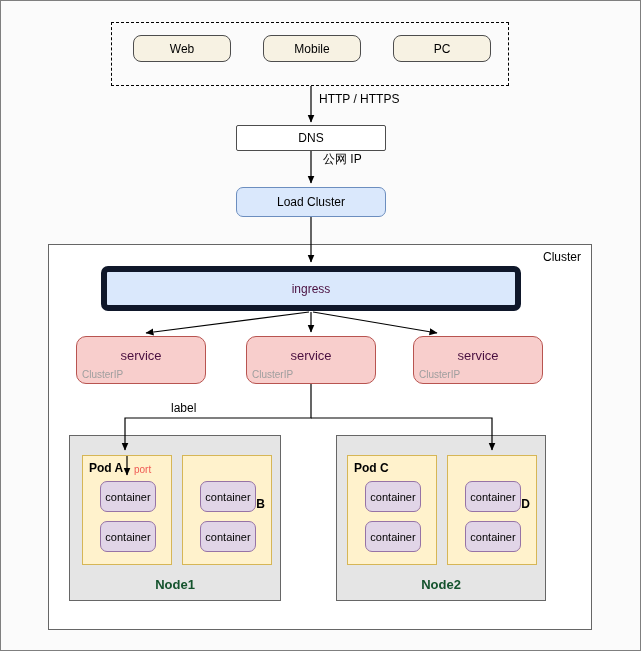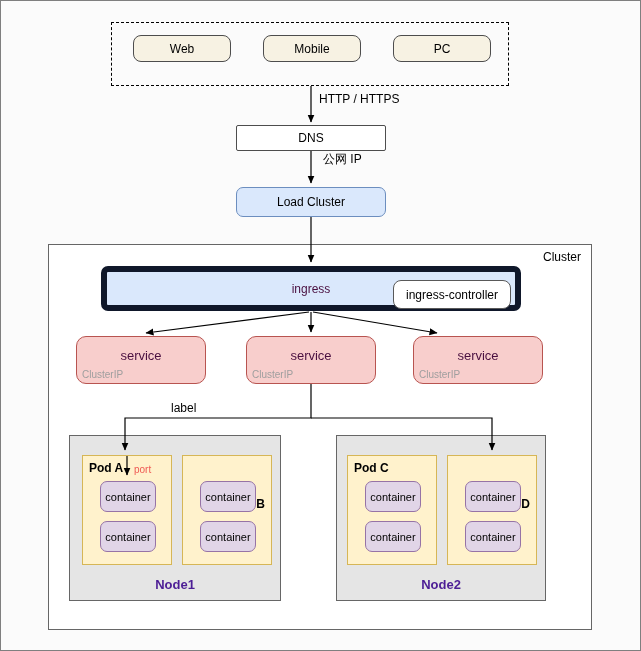--- a/index.html
+++ b/index.html
@@ -18,21 +18,21 @@
   .cluster{left:47px;top:243px;width:544px;height:386px;background:#ffffff;border:1px solid #666;display:block;}
   .cluster-label{position:absolute;right:10px;top:5px;font-size:12px;}
   .ingress{left:100px;top:265px;width:420px;height:45px;background:#dae8fc;border:6px solid #0f172a;border-radius:7px;color:#4a1040;}
   .ingress-ctrl{left:392px;top:279px;width:118px;height:29px;background:#ffffff;border:1px solid #595959;border-radius:8px;color:#000;}
   .service{top:335px;width:130px;height:48px;background:#f8cecc;border:1px solid #b85450;border-radius:10px;color:#4a1040;display:block;}
   .s1{left:75px;} .s2{left:245px;} .s3{left:412px;}
   .service .svc-label{margin-top:11px;font-size:13px;}
   .service .svc-sub{position:absolute;left:5px;bottom:3px;font-size:10px;color:#9e9e9e;text-align:left;}
   .node{top:434px;width:212px;height:166px;background:#e5e5e5;border:1px solid #666;display:block;}
   .n1{left:68px;} .n2{left:335px;width:210px;}
-  .node-label{position:absolute;left:0;right:0;bottom:8px;text-align:center;font-weight:bold;font-size:13px;color:#4c1d95;}
+  .node-label{position:absolute;left:0;right:0;bottom:8px;text-align:center;font-weight:bold;font-size:13px;color:#14532d;}
   .pod{position:absolute;top:19px;width:90px;height:110px;background:#fff2cc;border:1px solid #d6b656;box-sizing:border-box;}
   .pod-left{left:12px;} .pod-right{left:112px;} .n2 .pod-left{left:10px;} .n2 .pod-right{left:110px;}
   .pod-label{position:absolute;top:5px;font-weight:bold;font-size:12px;}
   .pl-l{left:6px;} .pl-r{right:6px;margin-top:36px;}
   .container-box{position:absolute;left:17px;width:56px;height:31px;background:#e1d5e7;border:1px solid #9673a6;border-radius:7px;display:flex;align-items:center;justify-content:center;font-size:11px;box-sizing:border-box;}
   .ct1{top:25px;} .ct2{top:65px;}
   .edge-label{position:absolute;white-space:nowrap;font-size:12px;}
   .lbl-http{left:318px;top:91px;}
   .lbl-pubip{left:322px;top:150px;}
   .lbl-label{left:170px;top:400px;}
@@ -62,23 +62,20 @@
   <div class="box lb">
     <span>Load Cluster</span>
   </div>
 
   <div class="box cluster">
     <div class="cluster-label">Cluster</div>
   </div>
 
   <div class="box ingress">
     <span>ingress</span>
-  </div>
-  <div class="box ingress-ctrl">
-    <span>ingress-controller</span>
   </div>
 
   <div class="box service s1">
     <div class="svc-label">service</div>
     <div class="svc-sub">ClusterIP</div>
   </div>
   <div class="box service s2">
     <div class="svc-label">service</div>
     <div class="svc-sub">ClusterIP</div>
   </div>

